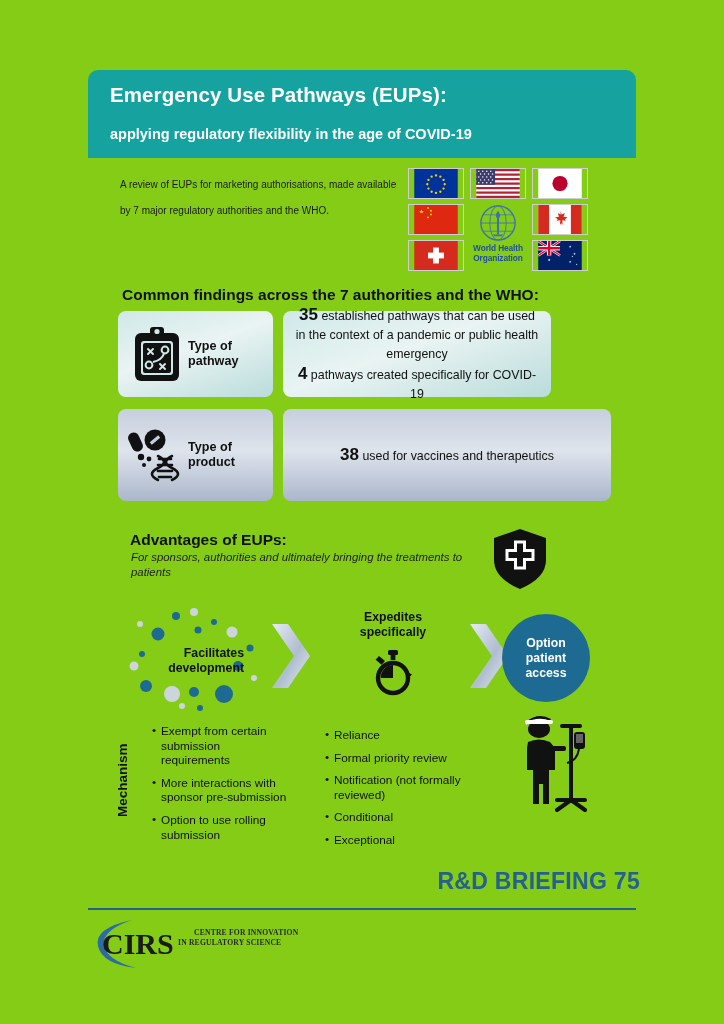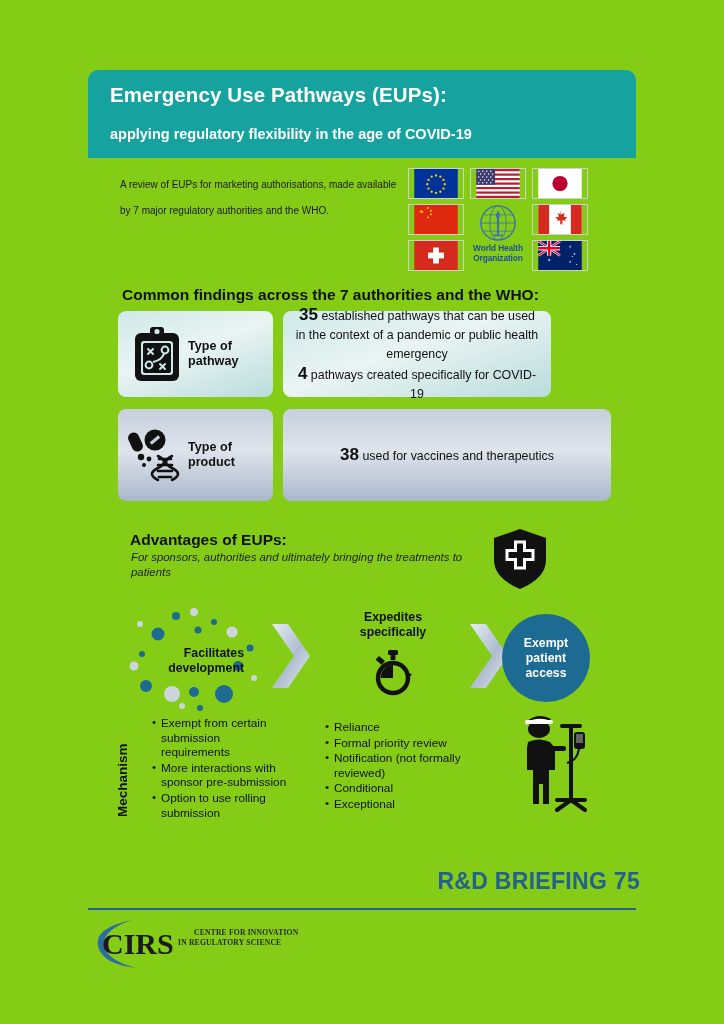--- a/index.html
+++ b/index.html
@@ -108,21 +108,21 @@
     position:absolute; left: 112px; top: 717px; width: 100px; height: 20px;
     transform: rotate(-90deg); transform-origin: left top;
     font-size: 13.5px; font-weight: bold; color:#111;
     display:flex; align-items:center; justify-content:flex-start;
   }
   .mech-label span { display:block; transform: translate(-100px, 0); white-space: nowrap; }
   .mech-col { position:absolute; font-size: 11.8px; color:#111; line-height: 14.6px; }
   .mech-col1 { left: 152px; top: 716px; width: 136px; }
   .mech-col2 { left: 325px; top: 720px; width: 160px; }
   .mech-col ul { list-style: none; }
-  .mech-col li { position: relative; padding-left: 9px; margin-bottom: 1px; }
+  .mech-col li { position: relative; padding-left: 9px; margin-bottom: 1px; margin-top: 8px; }
   .mech-col li::before { content: "•"; position:absolute; left: 0; top: -1px; }
 
   .patient { position:absolute; left: 512px; top: 712px; width: 84px; height: 100px; }
 
   
   .briefing {
     position:absolute; right: 84px; top: 868px;
     font-size: 23px; font-weight: bold; color:#24618e; letter-spacing: .3px;
   }
   .rule { position:absolute; left: 88px; top: 908px; width: 548px; height: 2px; background:#24618e; }
@@ -418,21 +418,21 @@
         <stop offset="0%" stop-color="#e6ebf2"></stop>
             <stop offset="55%" stop-color="#aebdd0"></stop>
         <stop offset="100%" stop-color="#e8edf3"></stop>
           </linearGradient>
         </defs>
       <polygon points="2,4 24,36 2,68 18,68 40,36 18,4" fill="url(#cg2)"></polygon>
     </svg>
 
     <div class="circle-stage">
       <div class="circle-text">
-        <div>Exempt</div>
+        <div>Option</div>
         <div>patient</div>
         <div>access</div>
       </div>
     </div>
   </div>
 
   <div class="mech-label">
     <span>Mechanism</span>
   </div>
 

